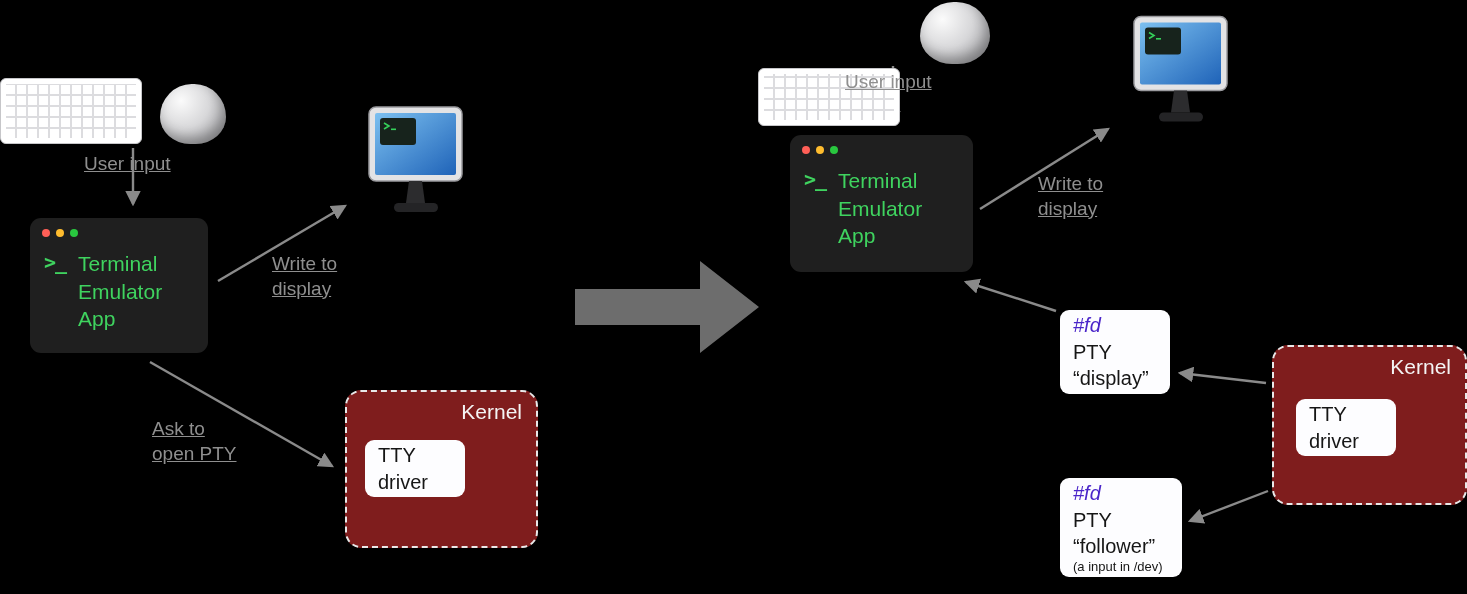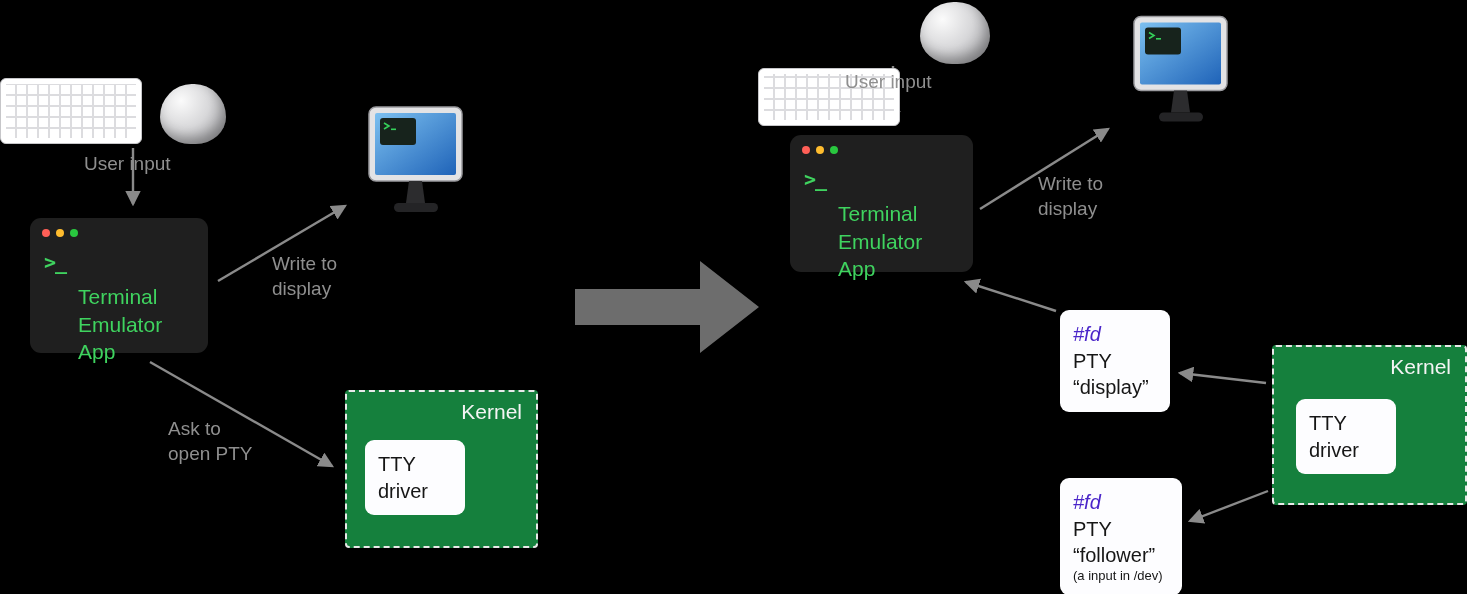--- a/index.html
+++ b/index.html
@@ -1,35 +1,35 @@
 <!DOCTYPE html>
 <html><head>
 <meta charset="utf-8">
 <style>
   html,body{margin:0;padding:0;background:#000;}
   .stage{position:relative;width:1467px;height:594px;background:#000;
          font-family:"Liberation Sans",sans-serif;overflow:hidden;}
   .abs{position:absolute;}
 
-  .gray-label{color:#8f8f8f;font-size:19px;line-height:1.3;}
+  .gray-label{color:#8f8f8f;font-size:19px;line-height:1.3;text-decoration:underline;}
 
   .term-box{background:#1f1f1f;border-radius:11px;}
   .dots{display:flex;gap:6px;padding:11px 0 0 12px;}
   .dot{width:8px;height:8px;border-radius:50%;}
   .dot.r{background:#ff5f57;} .dot.y{background:#febc2e;} .dot.g{background:#29c73f;}
   .term-content{display:flex;padding:13px 14px 0 14px;gap:12px;}
   .prompt{color:#3fd35f;font-size:20px;font-weight:700;
           font-family:"DejaVu Sans Mono",monospace;letter-spacing:-1px;}
-  .term-name{color:#3fd35f;font-size:21px;line-height:1.32;width:104px;margin-top:33px;}
+  .term-name{color:#3fd35f;font-size:21px;line-height:1.32;width:104px;}
 
-  .kernel-box{background:#15803d;border:2px dashed #e9e9e9;border-radius:4px;}
+  .kernel-box{background:#7f1d1d;border:2px dashed #e9e9e9;border-radius:16px;}
   .kernel-title{position:absolute;top:8px;right:14px;color:#f4f4f4;font-size:21px;}
 
   .white-box{background:#fdfdff;border-radius:9px;color:#161616;
-             font-size:20px;line-height:1.33;padding:11px 13px;}
+             font-size:20px;line-height:1.33;padding:2px 13px;}
   .fd{color:#4a25c9;font-style:italic;}
   .note{font-size:13px;line-height:1.15;}
 
   .keyboard{background:#fff;border:1px solid #c6c6c9;border-radius:6px;position:relative;}
   .keys{position:absolute;inset:5px;background-color:#fff;
         background-image:
           repeating-linear-gradient(90deg,transparent 0 9px,#dcdcdf 9px 11px),
           repeating-linear-gradient(0deg,transparent 0 9px,#dcdcdf 9px 11px);}
   .mouse{border-radius:48% 48% 46% 46% / 55% 55% 45% 45%;
          background:radial-gradient(circle at 32% 28%,#fbfbfb 0%,#d8d8da 45%,#97979b 100%);
@@ -93,21 +93,21 @@
       <rect x="1" y="1" width="93" height="74" rx="7" fill="#e3e3e5" stroke="#9a9a9e" stroke-width="1.5"></rect>
       <rect x="7" y="7" width="81" height="62" rx="2" fill="url(#scrL)"></rect>
       <rect x="12" y="12" width="36" height="27" rx="3" fill="#17231c"></rect>
       <path d="M16 17 l5 3 l-5 3" stroke="#35d05a" stroke-width="1.6" fill="none"></path>
       <rect x="23" y="22.5" width="5" height="1.6" fill="#35d05a"></rect>
       <path d="M41 75 l13 0 l3 22 l-19 0 z" fill="#2c2c2e"></path>
       <rect x="26" y="97" width="44" height="9" rx="4.5" fill="#242426"></rect>
     </svg>
   </div>
 
-  <div class="abs gray-label" style="left:168px;top:417px;width:98px;">Ask to open PTY</div>
+  <div class="abs gray-label" style="left:152px;top:417px;width:98px;">Ask to open PTY</div>
 
   <div class="abs kernel-box" style="left:345px;top:390px;width:189px;height:154px;">
     <div class="kernel-title">Kernel</div>
     <div class="abs white-box" style="left:18px;top:48px;width:74px;">TTY driver</div>
   </div>
 
   <div class="abs keyboard" style="left:758px;top:2px;width:140px;height:56px;">
       <div class="keys"></div>
     </div>
   <div class="abs mouse" style="left:920px;top:2px;width:70px;height:62px;"></div>

